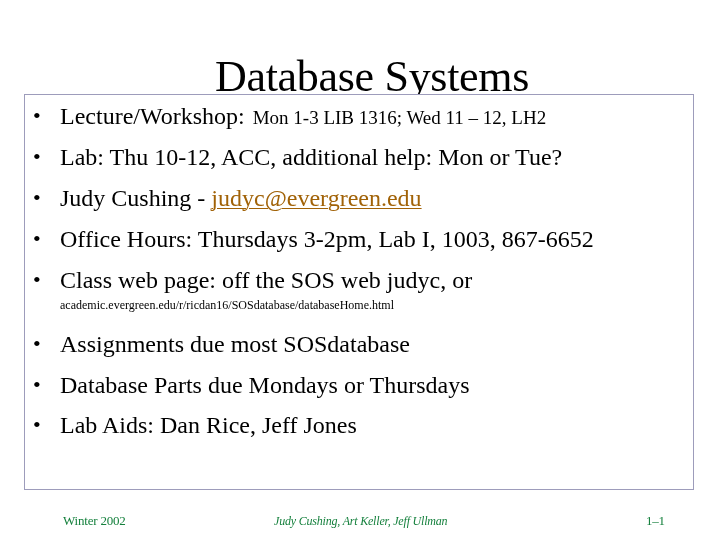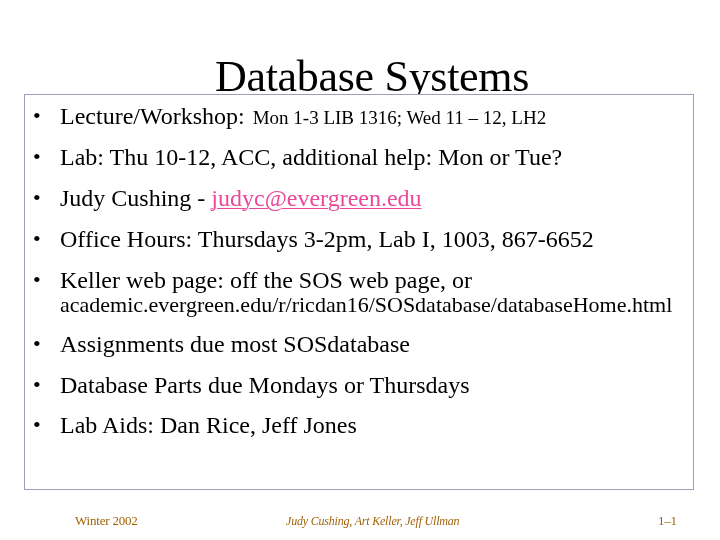--- a/index.html
+++ b/index.html
@@ -64,38 +64,37 @@
       left: 35px;
       top: 0;
     }
     .small-text {
       font-size: 19px;
     }
     .sub-line {
       position: absolute;
       left: 35px;
       top: 28px;
-      font-size: 22px;
+      font-size: 12px;
       line-height: 22px;
       white-space: nowrap;
     }
     .email-link {
-      color: #ec4899;
+      color: #a16207;
       text-decoration: underline;
       text-decoration-thickness: 1px;
       text-underline-offset: 2px;
     }
     .footer {
       position: absolute;
       top: 513px;
       font-size: 13px;
       line-height: 16px;
-      color: #a16207;
+      color: #15803d;
       letter-spacing: -0.2px;
-      margin-left: 12px;
     }
     .footer-left { left: 63px; }
     .footer-center { left: 274px; font-size: 12px; font-style: italic; }
     .footer-right { left: 646px; }
   </style>
 </head>
 <body>
 
 <h1 class="slide-title">Database Systems</h1>
 
@@ -122,21 +121,21 @@
       </span>
     </li>
 
     <li class="bullet-item" style="top:130px;">
       <span class="bullet-dot">•</span>
       <span class="bullet-text">Office Hours: Thursdays 3-2pm, Lab I, 1003, 867-6652</span>
     </li>
 
     <li class="bullet-item" style="top:171px;">
       <span class="bullet-dot">•</span>
-      <span class="bullet-text">Keller web page: off the SOS web page, or</span>
+      <span class="bullet-text">Class web page: off the SOS web judyc, or</span>
       <span class="sub-line">academic.evergreen.edu/r/ricdan16/SOSdatabase/databaseHome.html</span>
     </li>
 
     <li class="bullet-item" style="top:235px;">
       <span class="bullet-dot">•</span>
       <span class="bullet-text">Assignments due most SOSdatabase</span>
     </li>
 
     <li class="bullet-item" style="top:276px;">
       <span class="bullet-dot">•</span>

